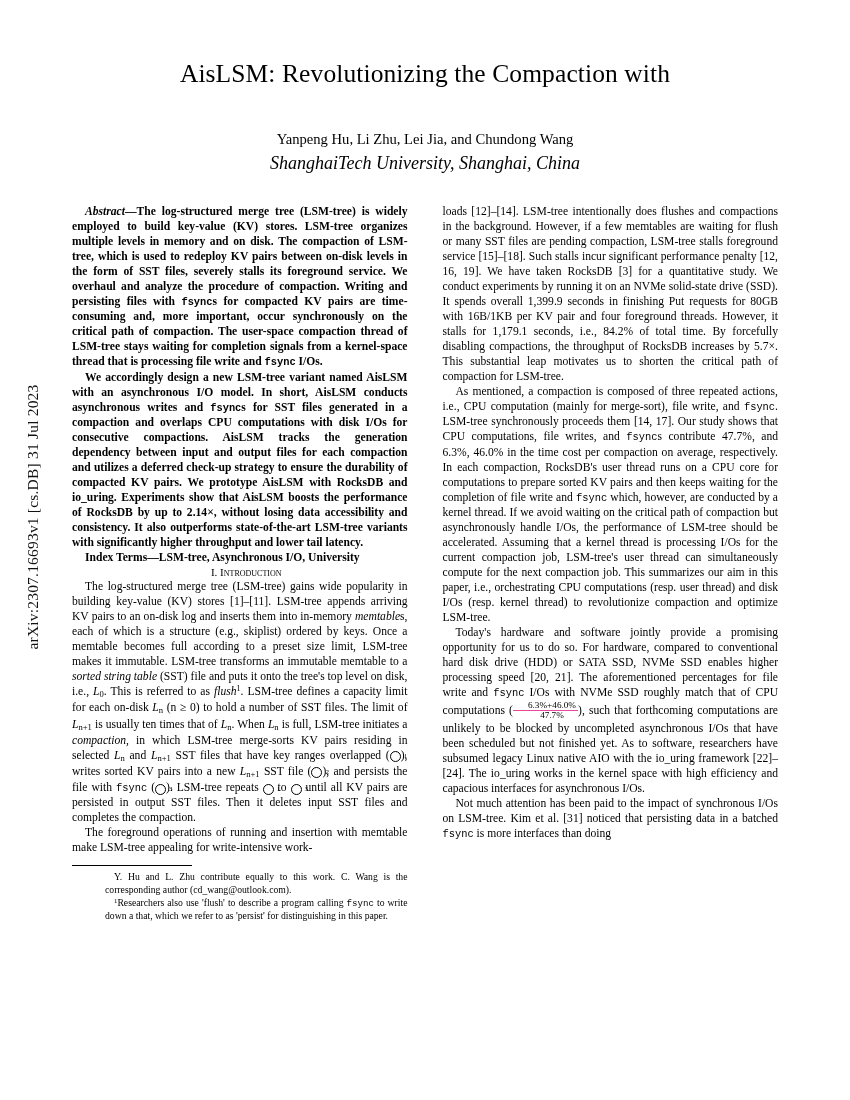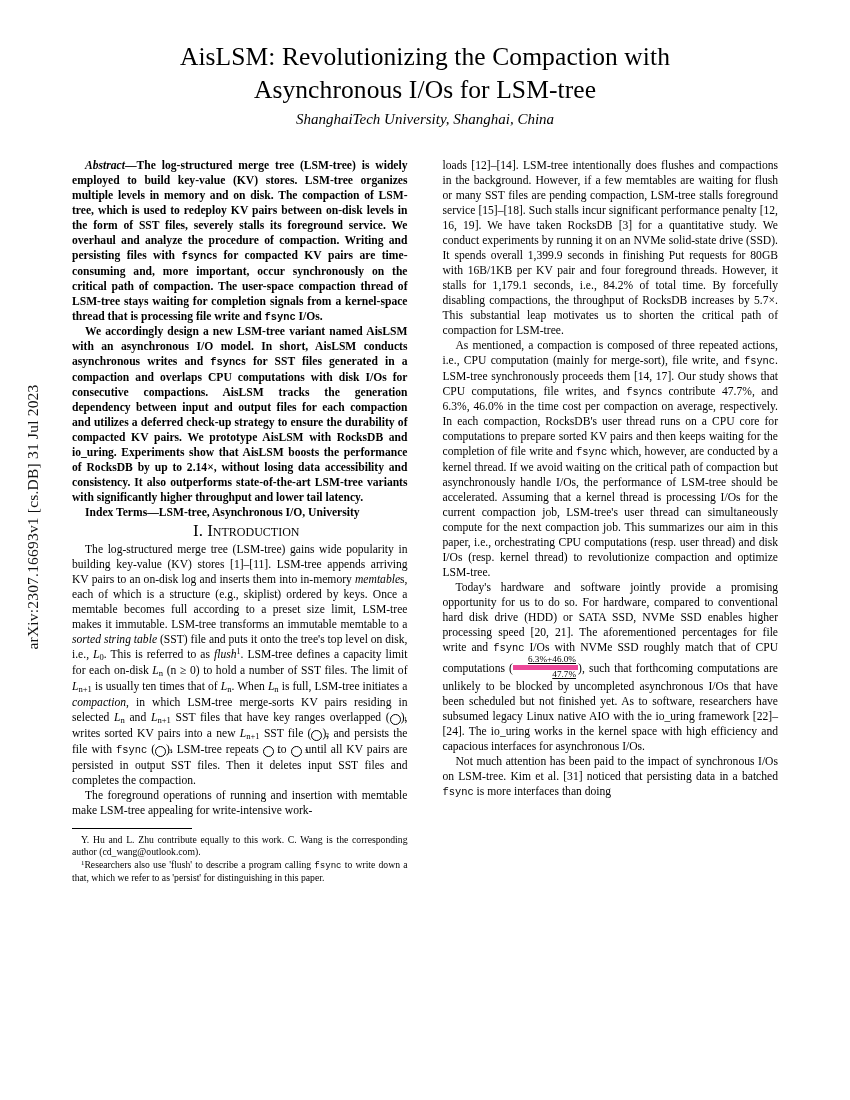--- a/index.html
+++ b/index.html
@@ -32,39 +32,39 @@
     font-family: "Liberation Serif", serif;
     font-size: 15.5px;
     letter-spacing: 0.2px;
     color: #111;
     text-align: center;
     white-space: nowrap;
   }
   .content {
     position: absolute;
     left: 72px;
-    top: 41px;
+    top: 58px;
     width: 706px;
   }
   .title {
     text-align: center;
     font-size: 25.5px;
     line-height: 1.28;
     font-family: "Liberation Serif", serif;
     margin: 0 26px;
     letter-spacing: 0.1px;
   }
   .authors {
     text-align: center;
     font-size: 14.6px;
     margin-top: 40px;
   }
   .affil {
     text-align: center;
-    font-size: 15px;
+    font-size: 18px;
     font-style: italic;
     margin-top: 5px;
   }
   .columns {
     margin-top: 30px;
     display: flex;
     gap: 35px;
     align-items: flex-start;
   }
   .col {
@@ -90,21 +90,21 @@
   }
   .indexterms {
     font-weight: bold;
     text-indent: 13px;
     margin-top: 2px;
   }
   .indexterms .lead {
   }
   .secthead {
     text-align: center;
-    font-size: 17px;
+    font-size: 11px;
     font-variant: small-caps;
     margin: 10px 0 4px 0;
     text-indent: 0;
   }
   code, .tt {
     font-family: "Liberation Mono", monospace;
     font-size: 10.4px;
   }
   .abstract code { font-weight: bold; }
   sub { font-size: 74%; vertical-align: -0.24em; }
@@ -119,52 +119,52 @@
     font-size: 7px;
     text-align: center;
     vertical-align: 0.5px;
   }
   .frac {
     display: inline-block;
     vertical-align: -0.55em;
     text-align: center;
     font-size: 9.2px;
     line-height: 1.05;
-    text-decoration: underline;
   }
   .frac .num { display: block; padding: 0 2px; }
-  .frac .den { display: block; border-top: 5px solid #ec4899; padding: 0 2px; text-align: right; }
+  .frac .den { display: block; border-top: 1px solid #ec4899; padding: 0 2px; }
   .footnote-rule {
     width: 120px;
     height: 1px;
     background: #000;
     margin: 10px 0 5px 0;
   }
   .footnote {
     font-size: 9.7px;
     line-height: 1.3;
     text-align: justify;
+    margin-left: 33px;
   }
   .footnote p { margin: 0; text-indent: 9px; }
   .footnote code { font-size: 9.1px; }
 </style>
 </head>
 <body>
 
 <div class="page">
 
   <div class="arxiv-stamp">arXiv:2307.16693v1  [cs.DB]  31 Jul 2023</div>
 
   <div class="content">
 
     <div class="title">
       <div>AisLSM: Revolutionizing the Compaction with</div>
-      <div>Asynchronous I/Os for LSM-tree</div>
     </div>
 
+    <div class="authors">Yanpeng Hu, Li Zhu, Lei Jia, and Chundong Wang</div>
     <div class="affil">ShanghaiTech University, Shanghai, China</div>
 
     <div class="columns">
 
       <div class="col">
 
         <p class="abstract"><span class="lead">Abstract</span><span>—The log-structured merge tree (LSM-tree) is widely employed to build key-value (KV) stores. LSM-tree organizes multiple levels in memory and on disk. The compaction of LSM-tree, which is used to redeploy KV pairs between on-disk levels in the form of SST files, severely stalls its foreground service. We overhaul and analyze the procedure of compaction. Writing and persisting files with </span><code>fsync</code><span>s for compacted KV pairs are time-consuming and, more important, occur synchronously on the critical path of compaction. The user-space compaction thread of LSM-tree stays waiting for completion signals from a kernel-space thread that is processing file write and </span><code>fsync</code><span> I/Os.</span></p>
 
         <p class="abstract"><span>We accordingly design a new LSM-tree variant named AisLSM with an asynchronous I/O model. In short, AisLSM conducts asynchronous writes and </span><code>fsync</code><span>s for SST files generated in a compaction and overlaps CPU computations with disk I/Os for consecutive compactions. AisLSM tracks the generation dependency between input and output files for each compaction and utilizes a deferred check-up strategy to ensure the durability of compacted KV pairs. We prototype AisLSM with RocksDB and io_uring. Experiments show that AisLSM boosts the performance of RocksDB by up to 2.14×, without losing data accessibility and consistency. It also outperforms state-of-the-art LSM-tree variants with significantly higher throughput and lower tail latency.</span></p>
 

